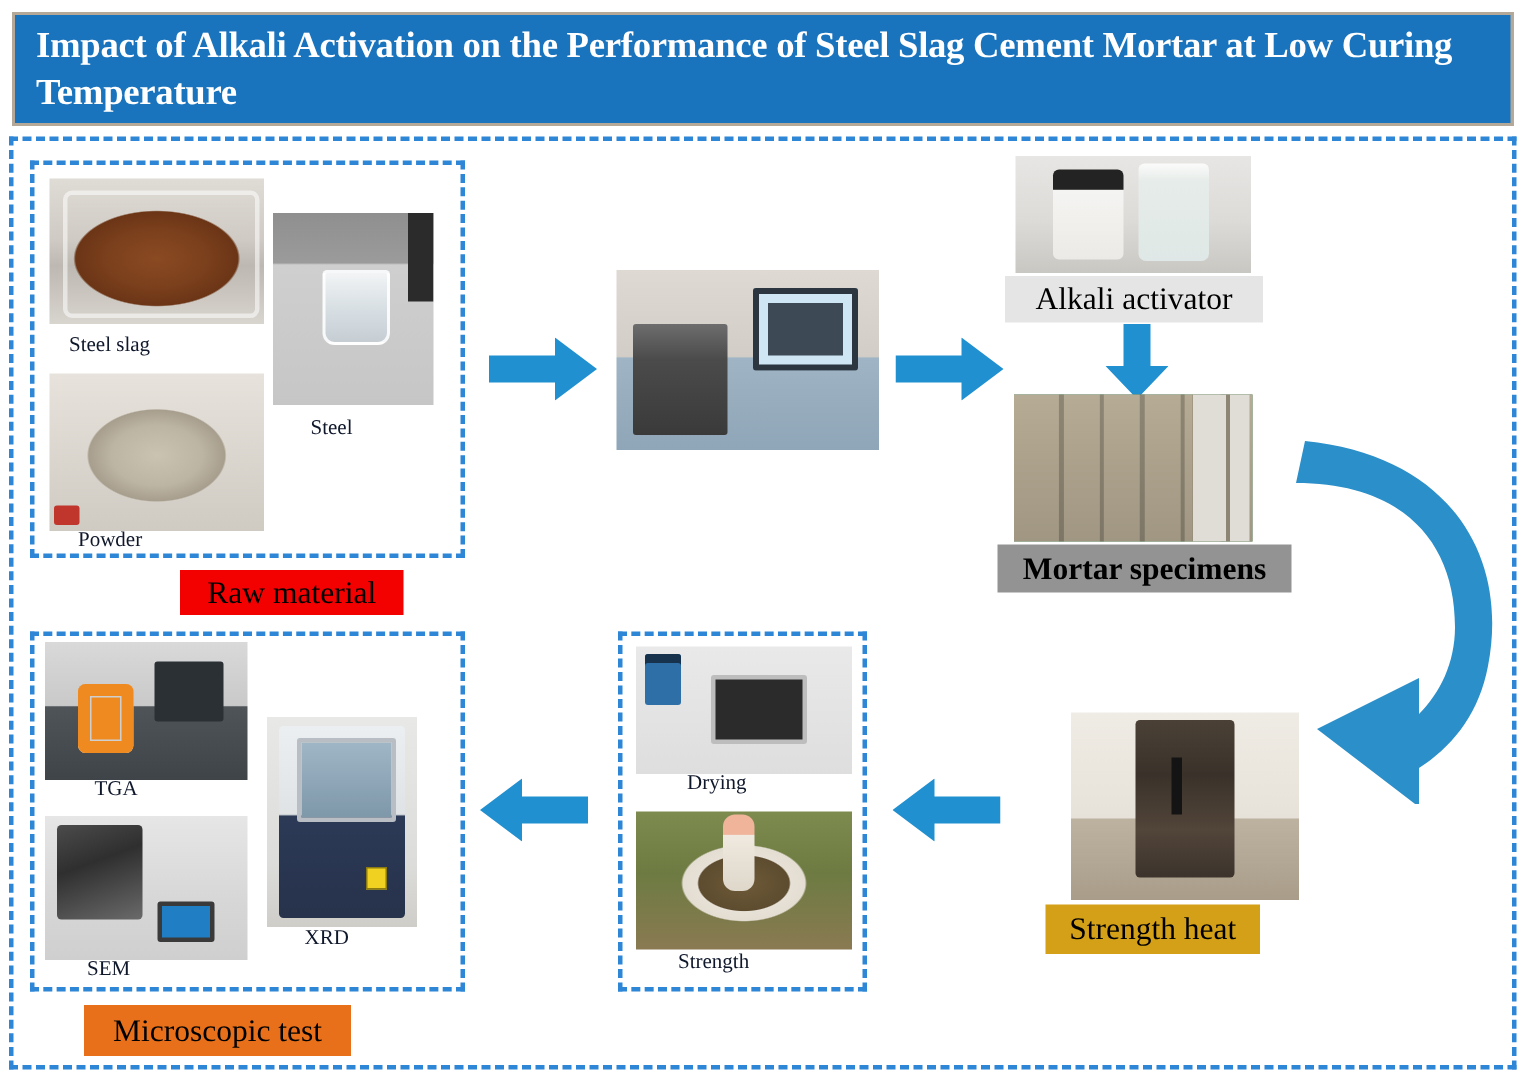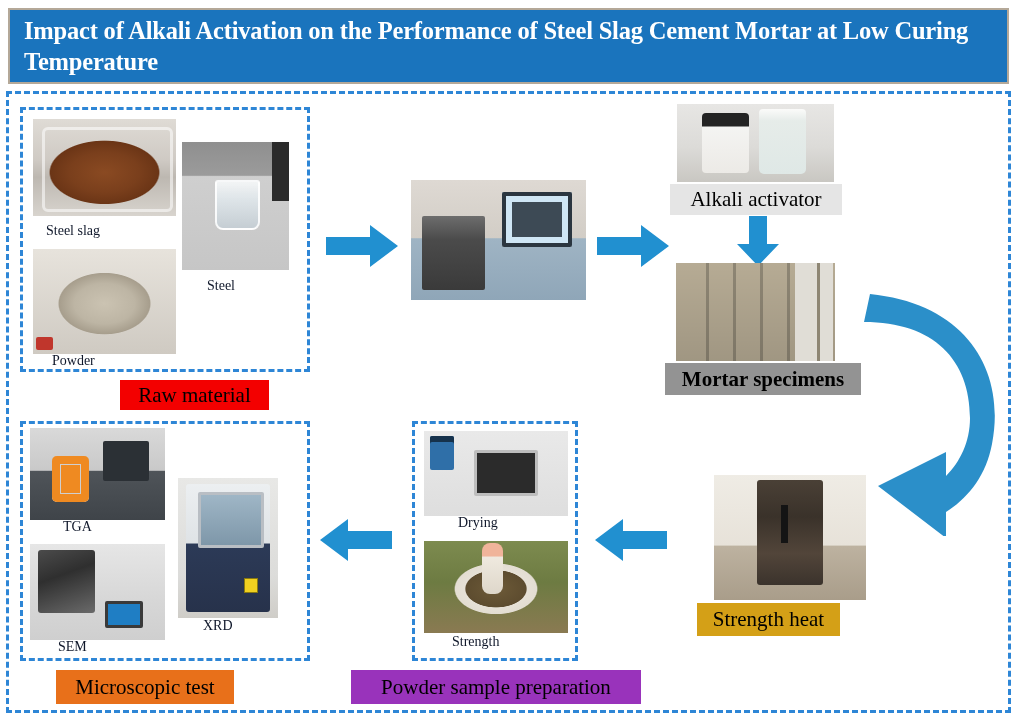--- a/index.html
+++ b/index.html
@@ -327,23 +327,20 @@
   </div>
 
   <div class="dbox" style="left:412px;top:420px;width:166px;height:240px;"></div>
 
   <div class="photo ph-oven" style="left:424px;top:430px;width:144px;height:85px;"></div>
   <div class="cap" style="left:458px;top:514px;">Drying</div>
 
   <div class="photo ph-grind" style="left:424px;top:540px;width:144px;height:92px;"></div>
   <div class="cap" style="left:452px;top:633px;">Strength</div>
 
-  <div class="chip" style="left:351px;top:669px;width:290px;height:34px;background:#9933bb;">
-    <span>Powder sample preparation</span>
-  </div>
 
   <div class="arrow" style="left:320px;top:518px;">
     <svg width="72" height="42" viewBox="0 0 72 42">
       <polygon points="72,12 28,12 28,0 0,21 28,42 28,30 72,30" fill="#2190d0"></polygon>
     </svg>
   </div>
 
   <div class="dbox" style="left:20px;top:420px;width:290px;height:240px;"></div>
 
   <div class="photo ph-tga" style="left:30px;top:427px;width:135px;height:92px;"></div>

